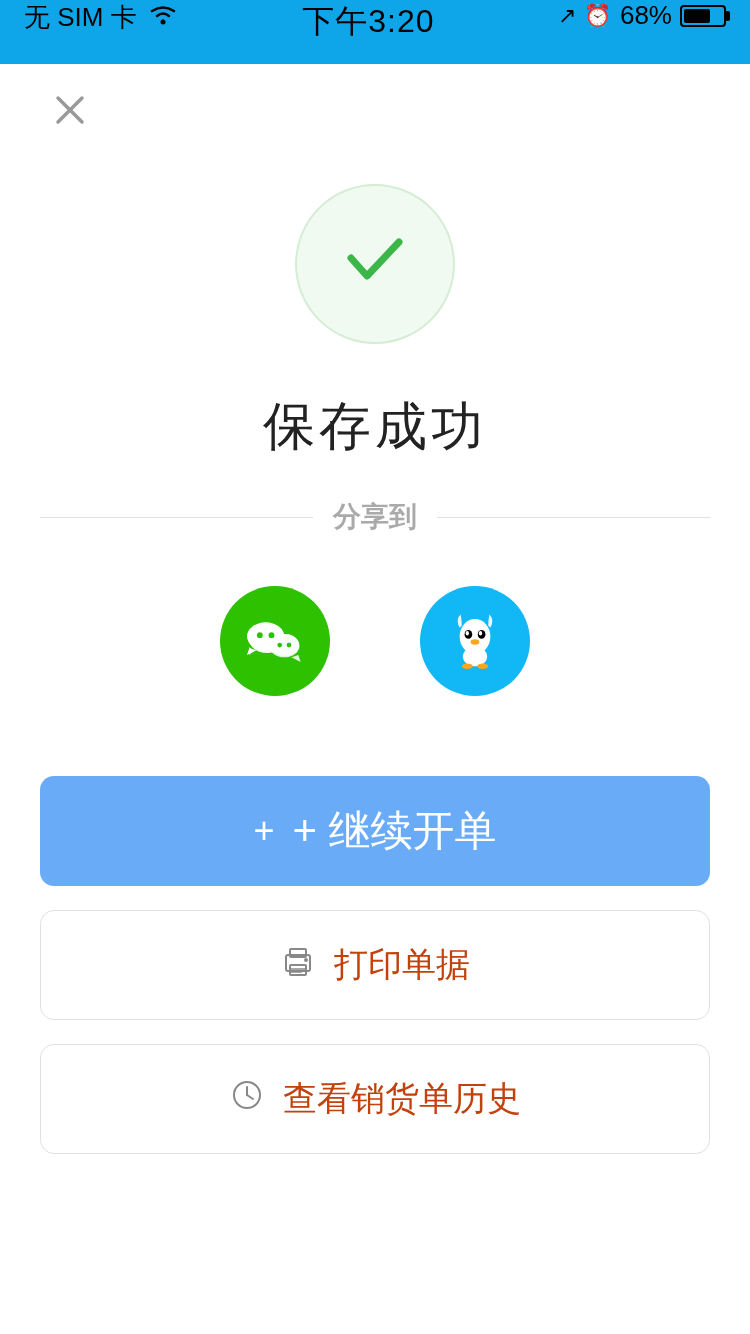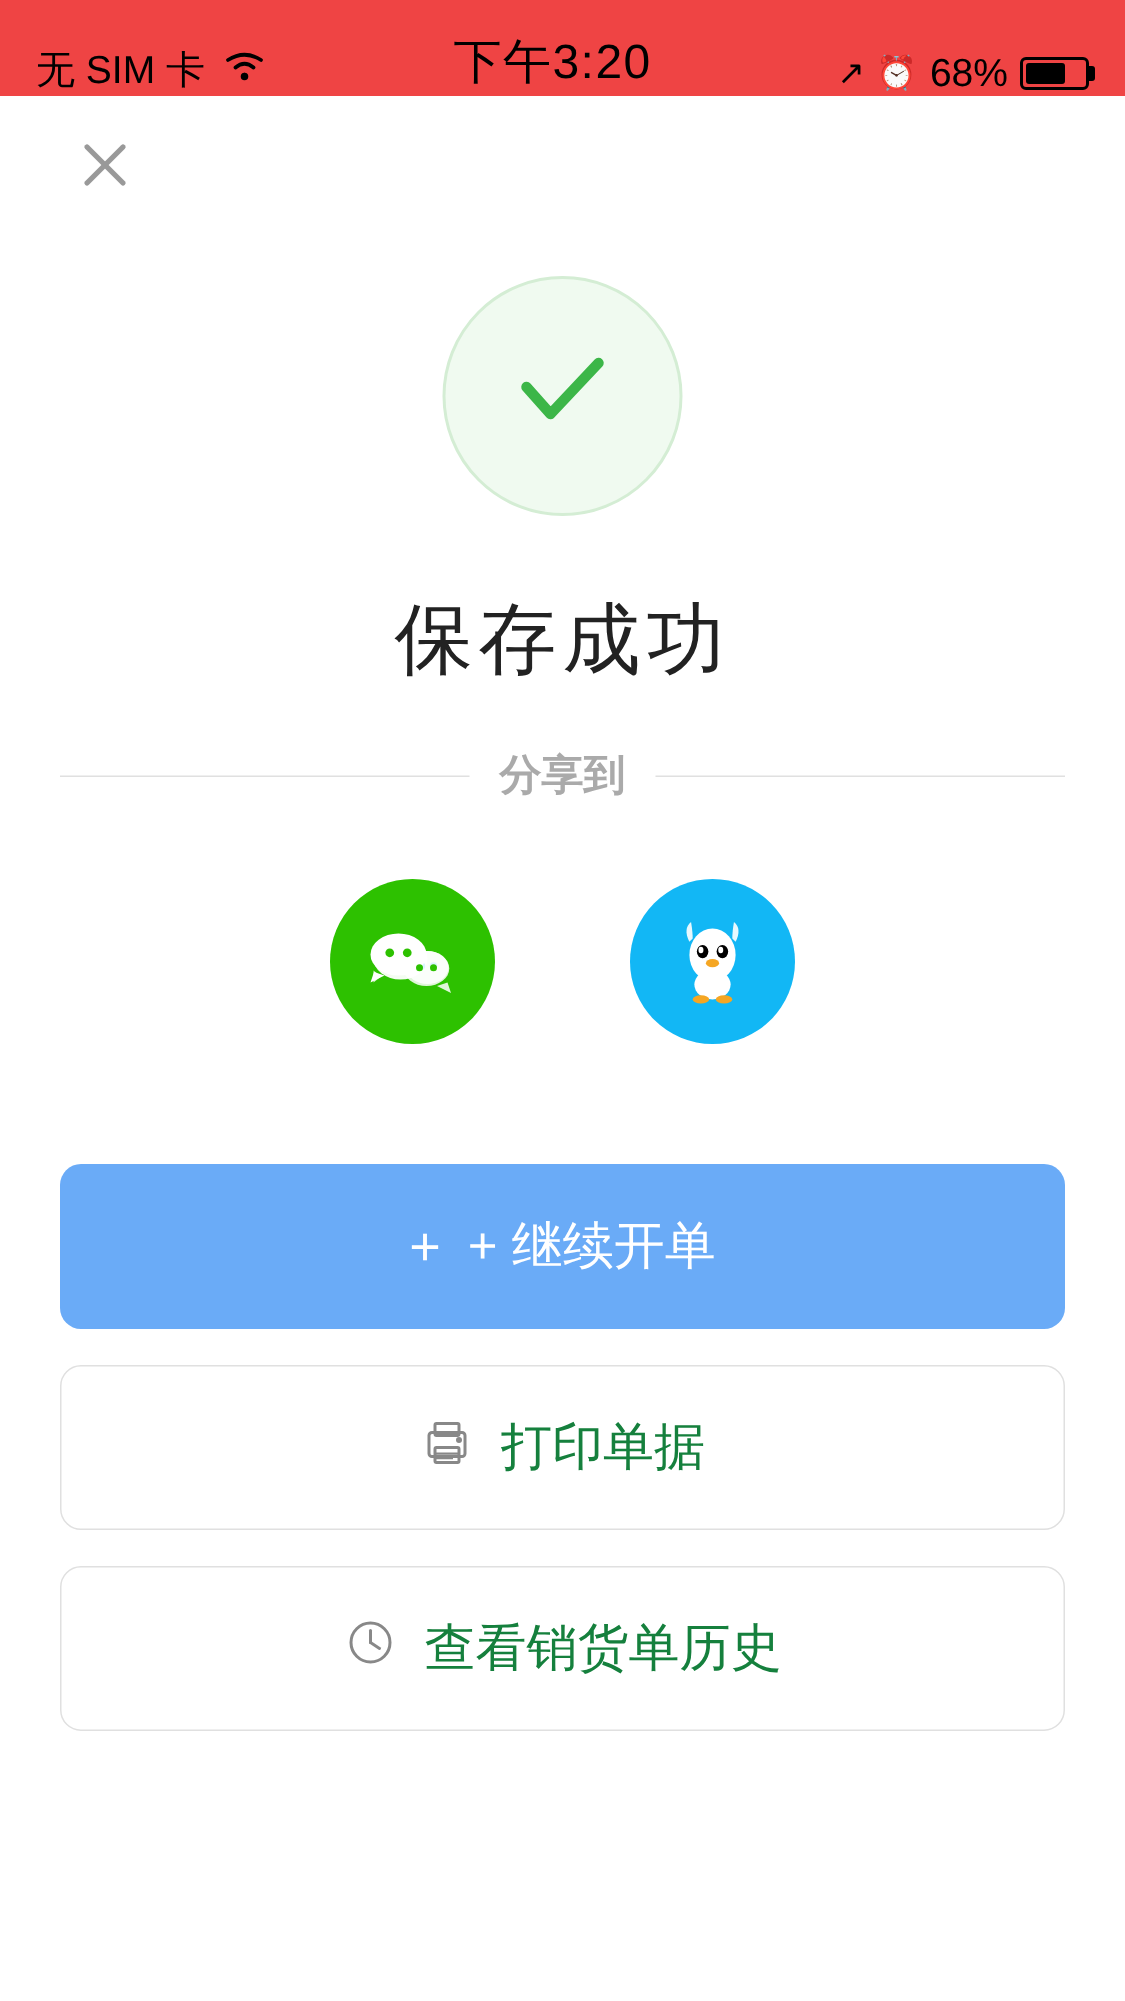--- a/index.html
+++ b/index.html
@@ -16,24 +16,24 @@
       font-family: -apple-system, "PingFang SC", "Helvetica Neue", sans-serif;
       position: relative;
       overflow-x: hidden;
     }
 
     
     .status-bar {
       width: 100%;
       height: 64px;
       display: flex;
-      align-items: flex-end;
+      align-items: flex-start;
       justify-content: space-between;
       padding: 0 24px;
-      background: #ef4444;
+      background: #0ea5e9;
     }
 
     .status-left {
       display: flex;
       align-items: center;
       gap: 10px;
       font-size: 28px;
       color: #000;
     }
 
@@ -217,21 +217,21 @@
     }
 
     .primary-btn {
       background: #6aabf7;
       color: #fff;
       border: none;
     }
 
     .secondary-btn {
       background: #fff;
-      color: #15803d;
+      color: #c2410c;
       border: 1.5px solid #e0e0e0;
     }
 
     
     .wechat-logo {
       width: 64px;
       height: 64px;
     }
   </style>
 </head>
@@ -334,21 +334,21 @@
         <path d="M16 18 Q12 10 17 6 Q18 12 18 16" fill="white" opacity="0.9"></path>
         <path d="M44 18 Q48 10 43 6 Q42 12 42 16" fill="white" opacity="0.9"></path>
       </svg>
     </button>
   </div>
 </div>
 
 <div class="actions-section">
   <button class="action-btn primary-btn">
     <span style="font-size:36px; font-weight:300;">+</span>
-    <span style="font-size:34px; font-weight:400;text-align:right;">+ 继续开单</span>
+    <span style="font-size:42px; font-weight:400;text-align:right;">+ 继续开单</span>
   </button>
 
   <button class="action-btn secondary-btn">
     <span>
       <svg width="36" height="36" viewBox="0 0 36 36" fill="none">
         <rect x="6" y="12" width="24" height="16" rx="2" stroke="#888" stroke-width="2"></rect>
         <rect x="10" y="6" width="16" height="8" rx="1" stroke="#888" stroke-width="2"></rect>
         <rect x="10" y="22" width="16" height="10" rx="1" stroke="#888" stroke-width="2"></rect>
         <line x1="10" y1="26" x2="26" y2="26" stroke="#888" stroke-width="1.5"></line>
         <line x1="10" y1="29" x2="22" y2="29" stroke="#888" stroke-width="1.5"></line>

